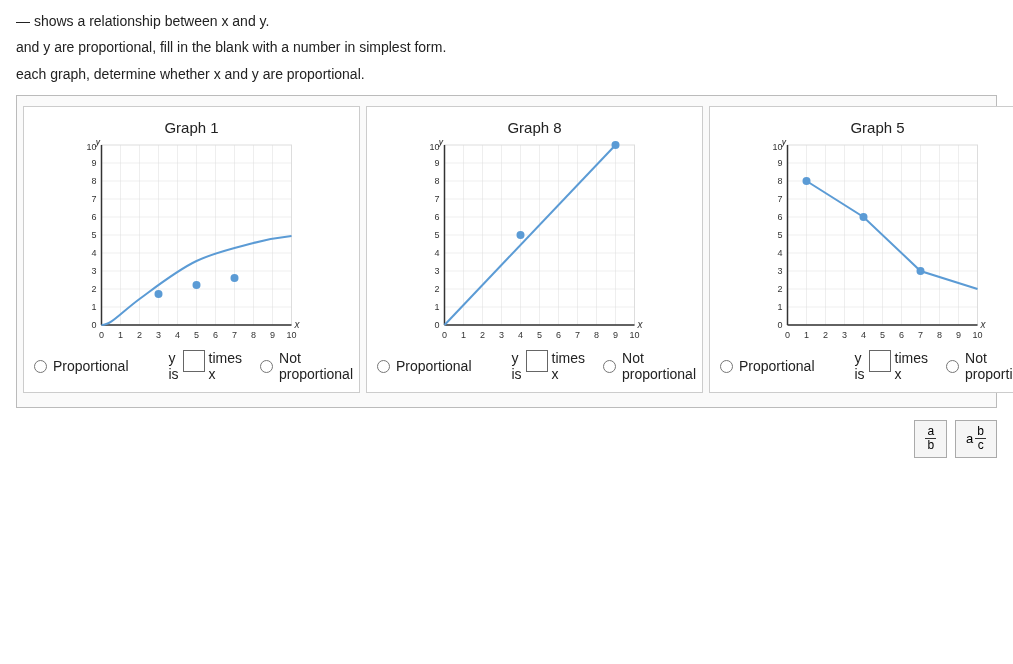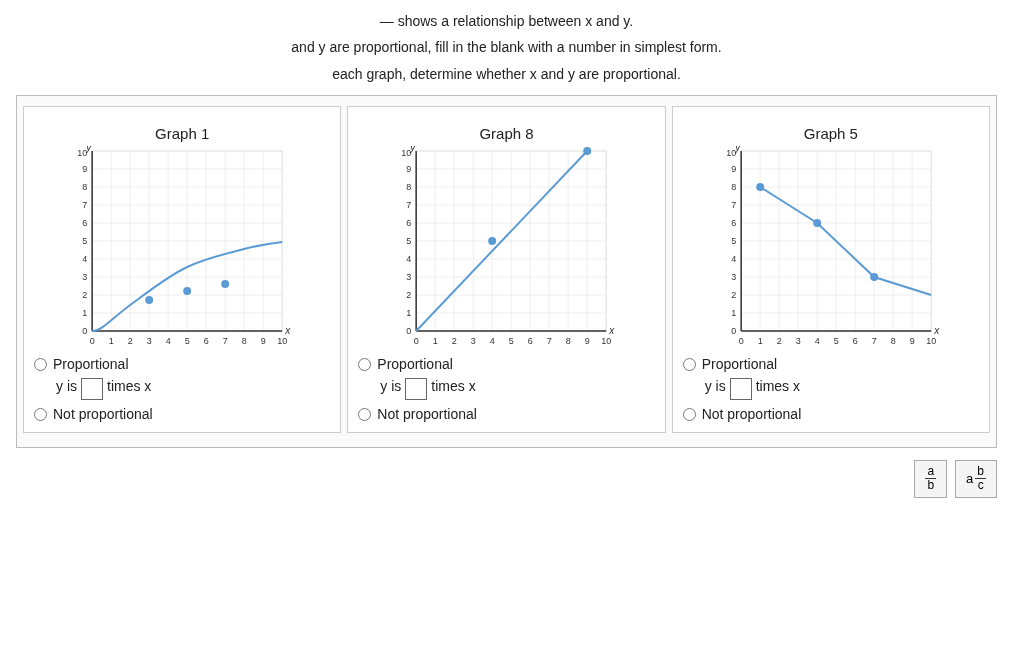--- a/index.html
+++ b/index.html
@@ -7,58 +7,58 @@
       font-family: Arial, sans-serif;
       background: #fff;
       padding: 10px 16px;
       font-size: 14px;
       color: #222;
     }
     .intro-text {
       margin-bottom: 10px;
       line-height: 1.6;
     }
-    .intro-text p { margin-bottom: 4px; text-align: center; }
+    .intro-text p { margin-bottom: 4px; }
     .graphs-container {
       display: flex;
       gap: 6px;
       border: 1px solid #bbb;
       padding: 10px 6px 14px;
       background: #fafafa;
     }
     .graph-panel {
       flex: 1;
       display: flex;
       flex-direction: column;
       align-items: center;
       border: 1px solid #ccc;
       background: #fff;
-      padding: 18px 6px 10px;
+      padding: 12px 6px 10px;
     }
     .graph-title {
       font-size: 15px;
       font-weight: normal;
       margin-bottom: 4px;
       text-align: center;
     }
     .graph-area {
       position: relative;
       width: 100%;
       height: 200px;
     }
     svg.graph-svg {
       width: 100%;
       height: 100%;
     }
     .radio-group {
       margin-top: 10px;
       width: 100%;
       display: flex;
-      flex-direction: column;
-      gap: 6px;
+      flex-direction: row;
+      gap: 18px;
       padding-left: 4px;
     }
     .radio-row {
       display: flex;
       align-items: center;
       gap: 6px;
       font-size: 14px;
     }
     .radio-row input[type="radio"] {
       margin: 0;

